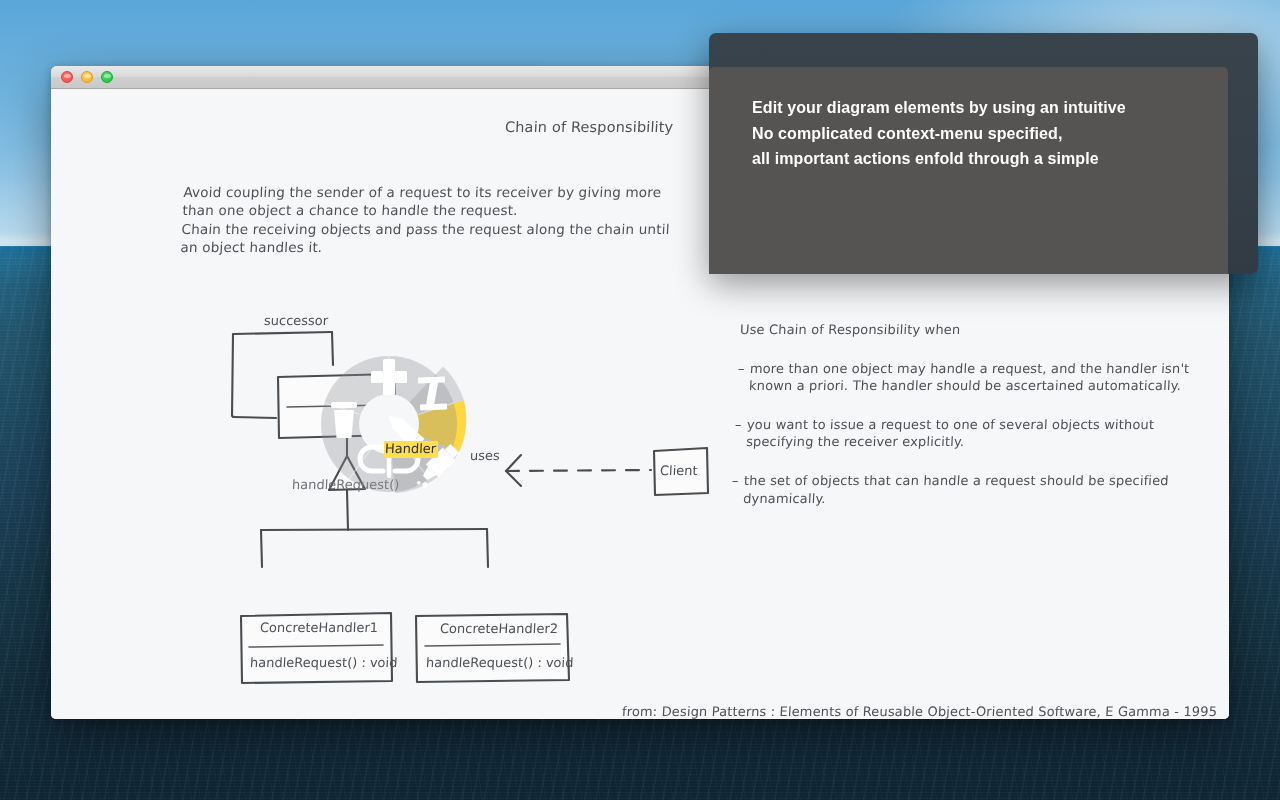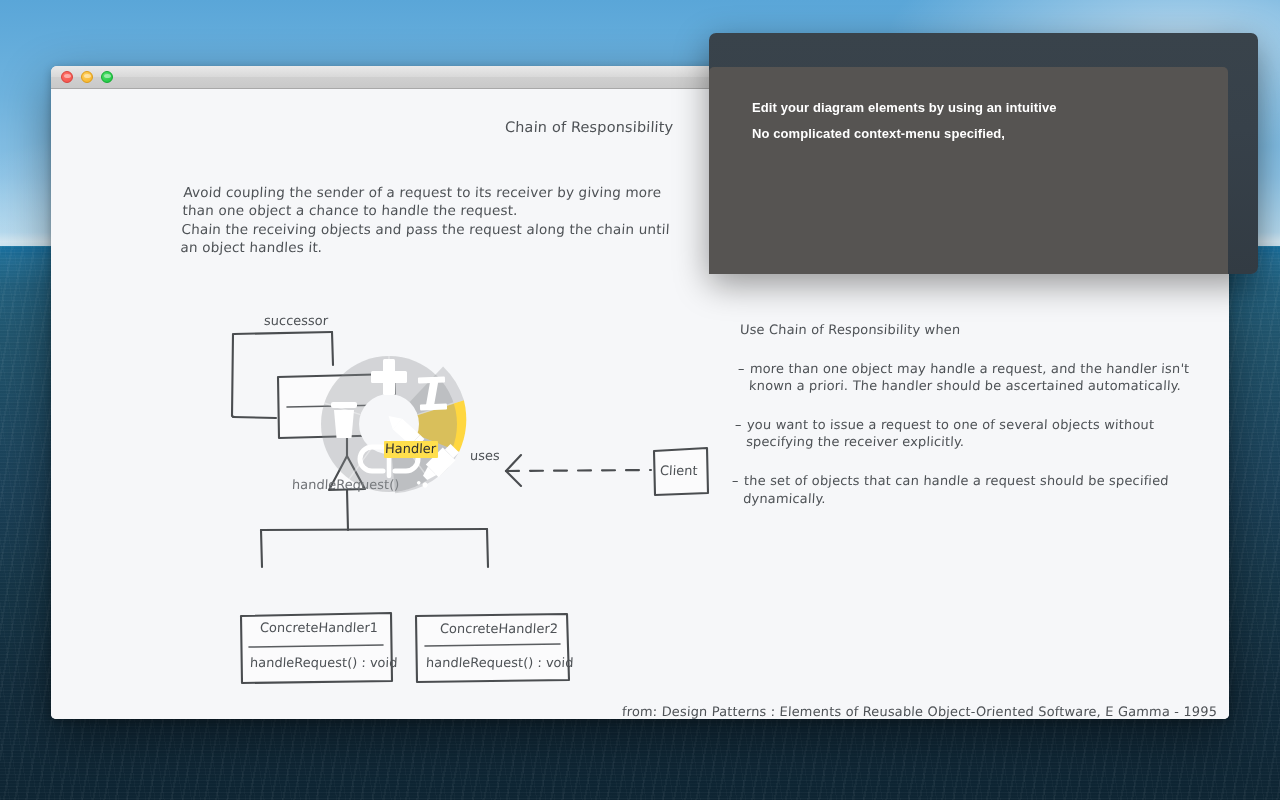--- a/index.html
+++ b/index.html
@@ -192,21 +192,21 @@
     width: 519px; height: 207px;
     background: #565452;
     border-radius: 5px 5px 0 0;
   }
   #info-text {
     position: absolute; left: 43px; top: 62px;
     width: 470px;
     color: #ffffff;
     font-family: "Liberation Sans", sans-serif;
     font-weight: bold;
-    font-size: 13px;
+    font-size: 16px;
     line-height: 25.6px;
     letter-spacing: .1px;
   }
 </style>
 </head>
 <body>
 
 <div id="desktop">
   <div id="sky-haze"></div>
   <div id="ocean"></div>
@@ -367,14 +367,15 @@
     <div id="handler-text">Handler</div>
 
   </div>
 </div>
 
 <div id="info-overlay">
   <div id="info-inner"></div>
   <div id="info-text">
     <div>Edit your diagram elements by using an intuitive</div>
     <div>No complicated context-menu specified,</div>
+    <div>all important actions enfold through a simple</div>
   </div>
 </div>
 
 </body></html>

